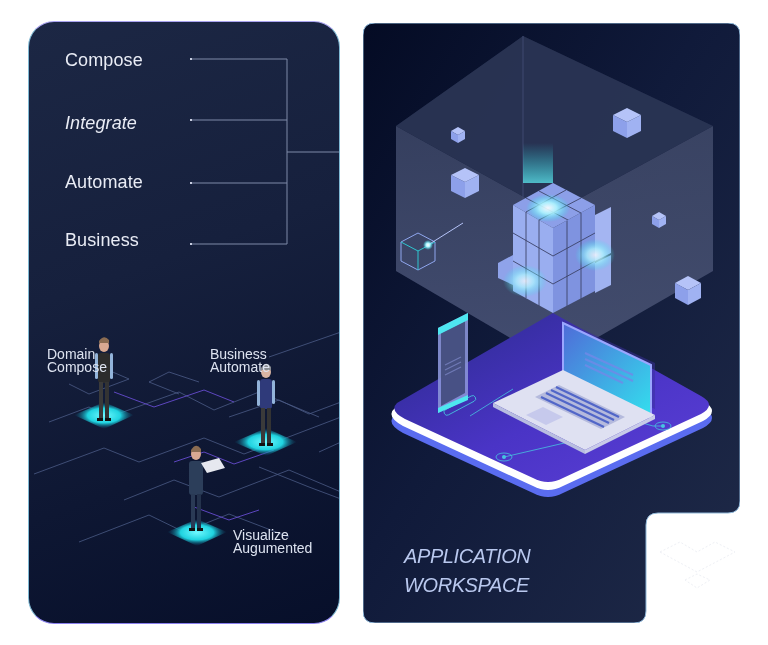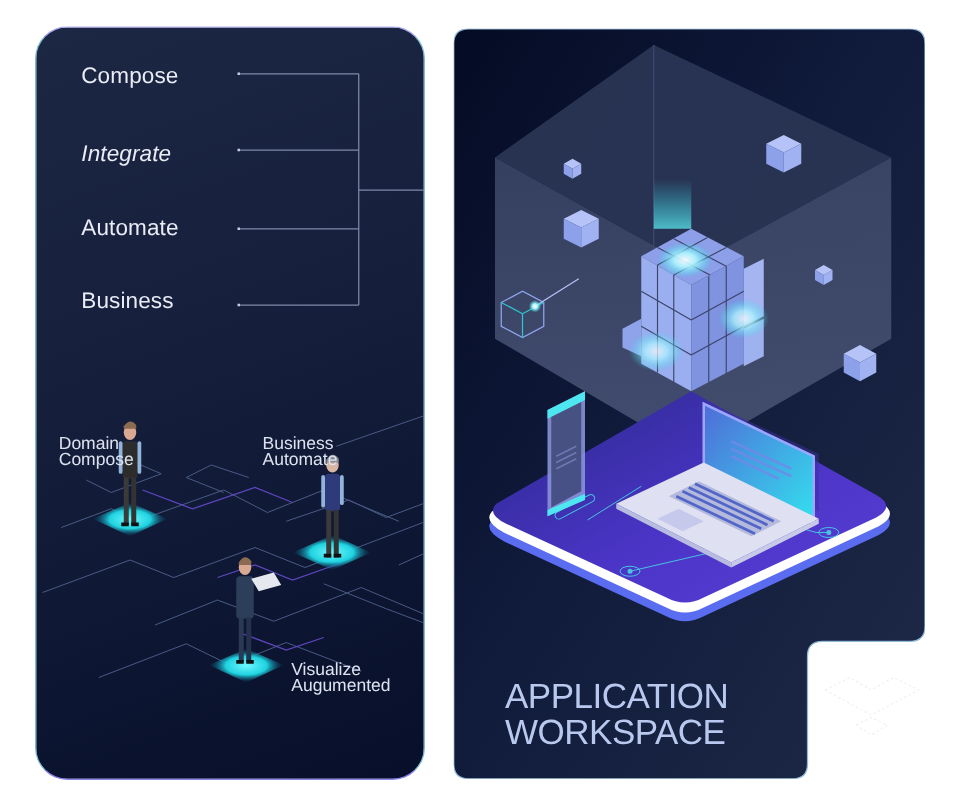--- a/index.html
+++ b/index.html
@@ -17,22 +17,23 @@
     .feature-label {
       position: absolute; left: 36px; color: #e9ecf5; font-size: 18px; letter-spacing: 0.1px;
     }
     .bracket-svg { position: absolute; left: 0; top: 0; }
 
     .right-panel {
       position: absolute; left: 363px; top: 23px; width: 377px; height: 600px;
     }
     .right-panel svg.shape { position: absolute; left: 0; top: 0; }
     .app-title {
-      position: absolute; left: 41px; color: #b9c8ee; font-size: 28px; letter-spacing: -0.4px;
+      position: absolute; left: 41px; color: #b9c8ee; font-size: 20px; letter-spacing: -0.4px;
       line-height: 29px;
+      font-style: italic;
     }
 
     .persona-label {
       position: absolute; color: #dde3f0; font-size: 14px; line-height: 13px;
     }
   </style>
 </head>
 <body>
 
 <div class="left-panel">

